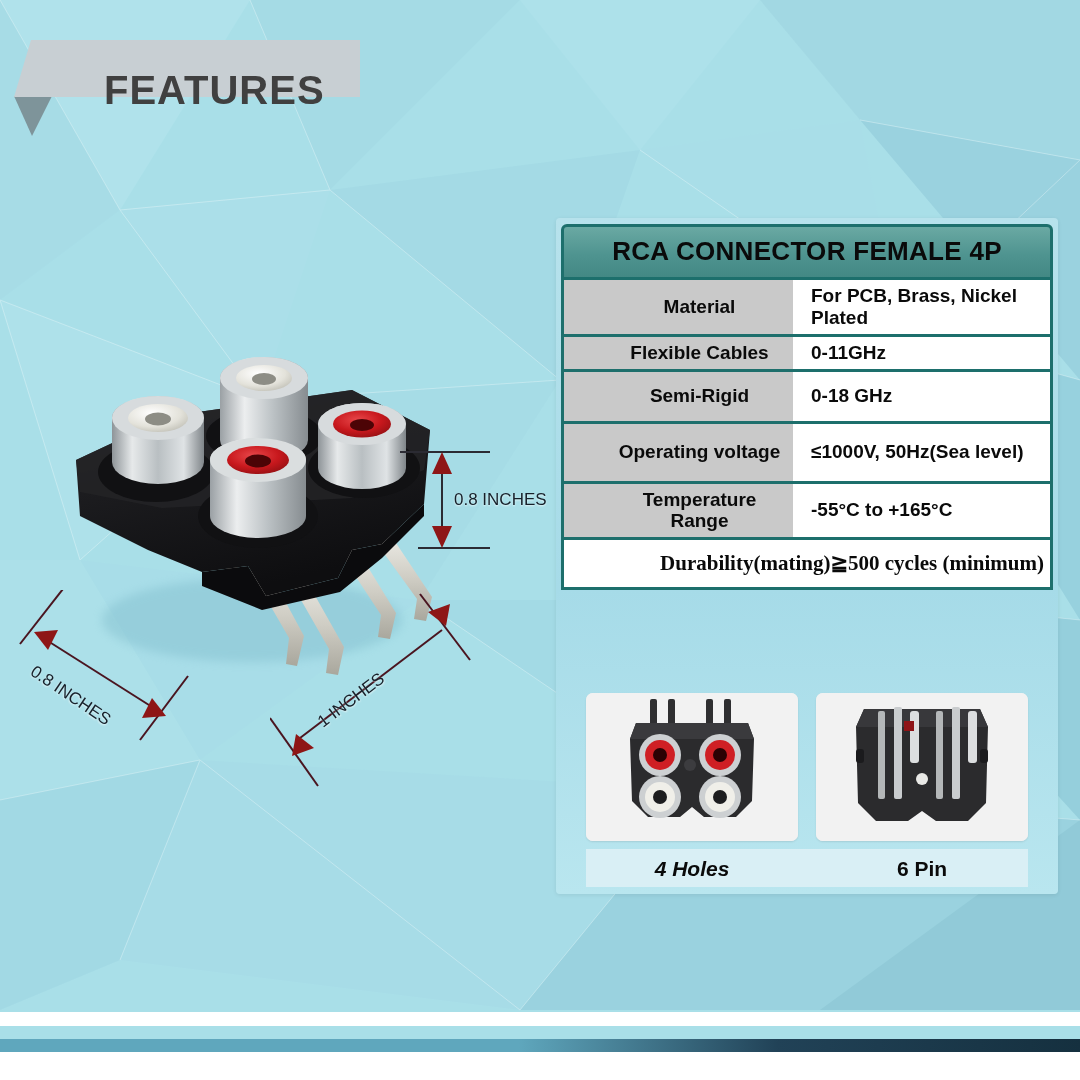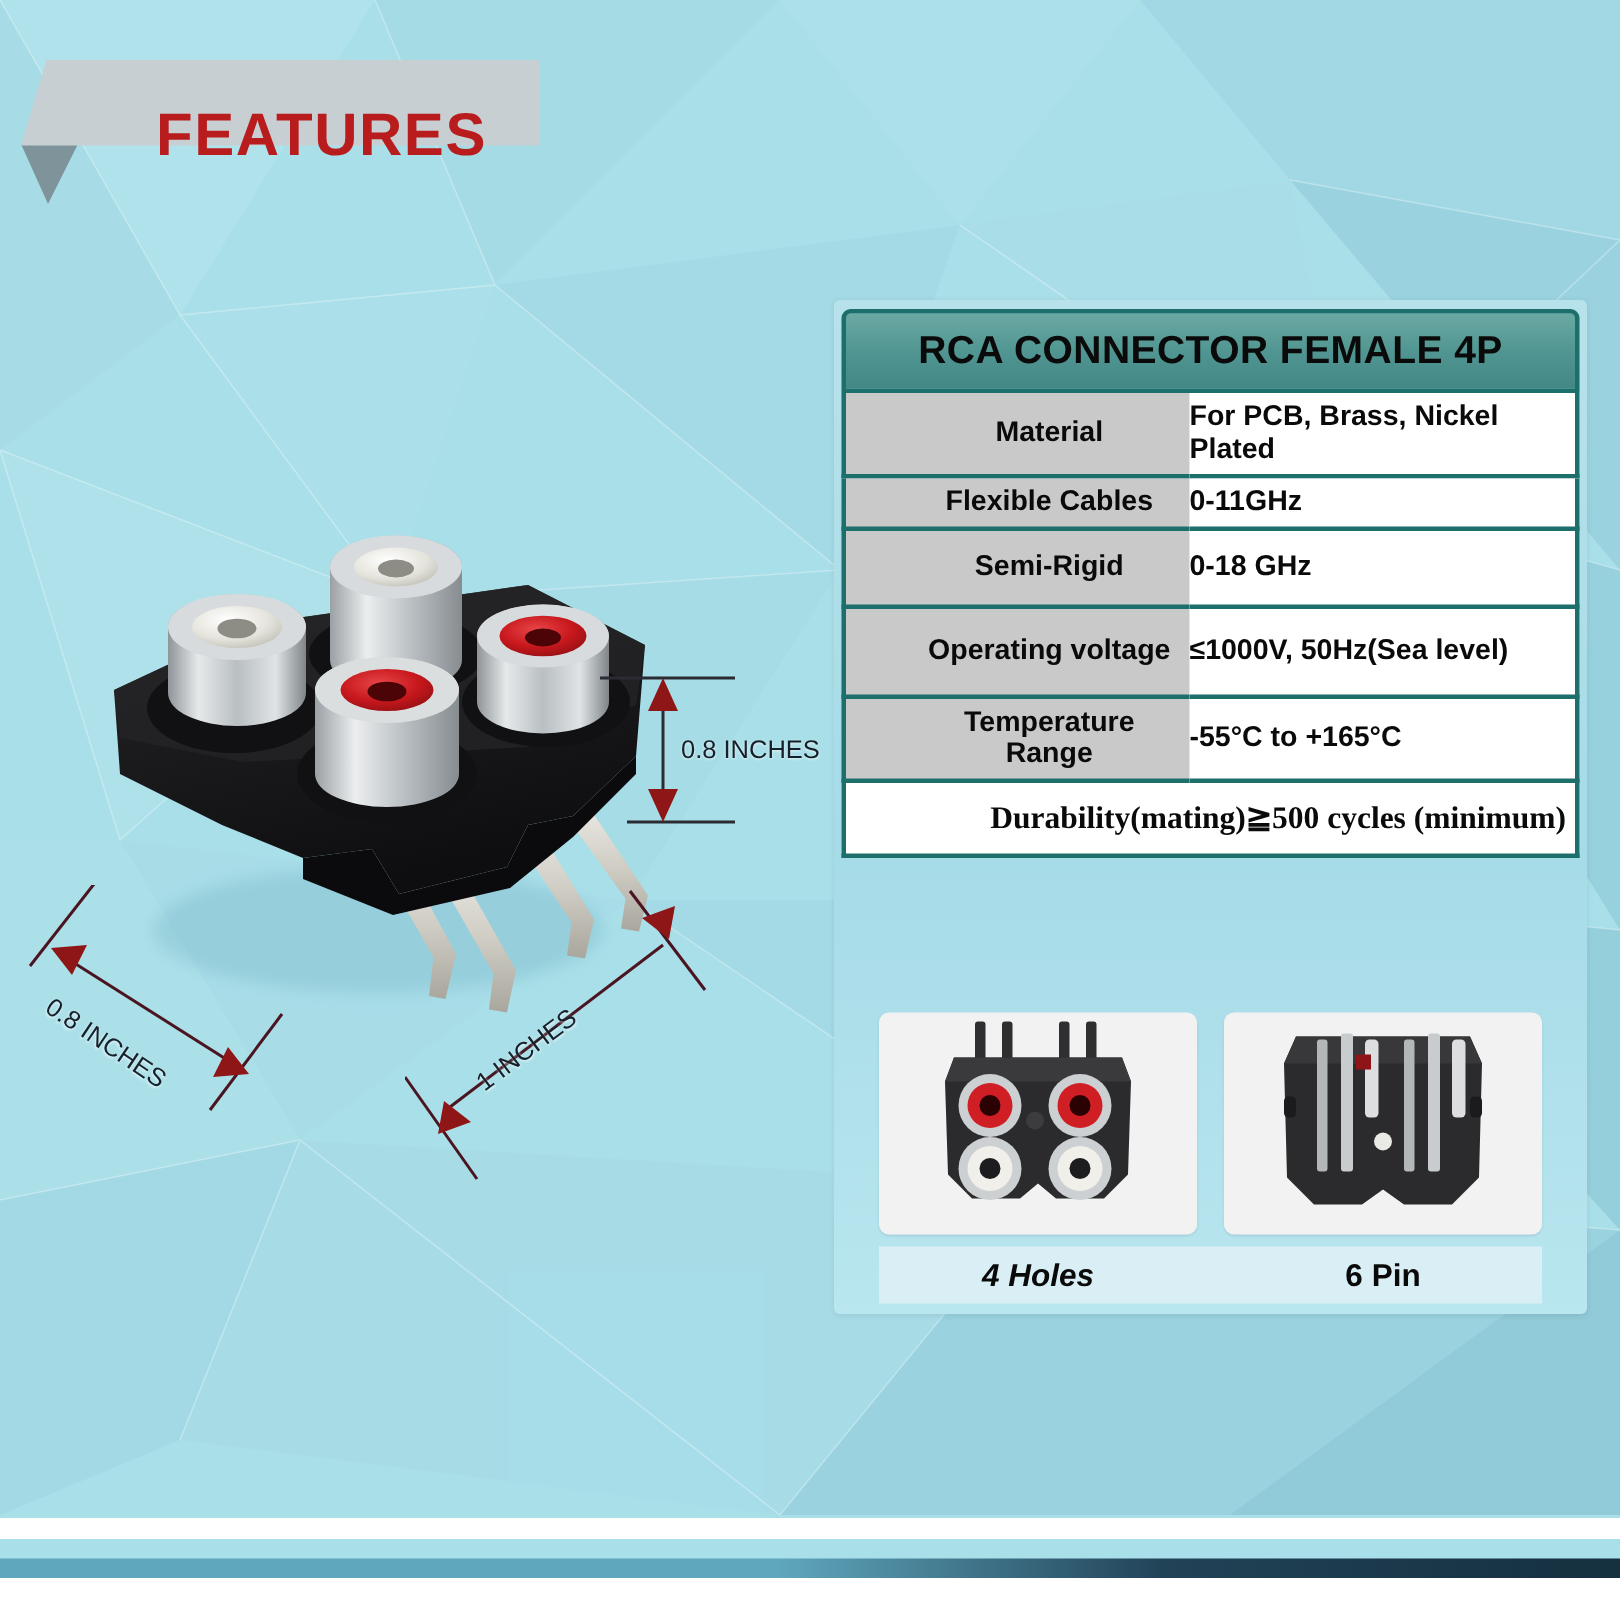--- a/index.html
+++ b/index.html
@@ -11,21 +11,21 @@
   #stage{position:absolute;inset:0;width:1080px;height:1080px;overflow:hidden;}
 
   
   .bg-poly{position:absolute;inset:0;width:1080px;height:1080px;}
 
   
   .ribbon-wrap{position:absolute;left:0;top:24px;width:420px;height:130px;}
   .ribbon-svg{position:absolute;left:0;top:0;}
   .ribbon-label{
     position:absolute;left:104px;top:46px;
-    font-size:40px;font-weight:bold;color:#b91c1c;
+    font-size:40px;font-weight:bold;color:#404040;
     letter-spacing:1px;line-height:1;
     font-family:"Liberation Sans", sans-serif;
   }
 
   
   .product{position:absolute;left:52px;top:320px;width:430px;height:400px;}
 
   
   .dim{position:absolute;}
   .dim-label{
@@ -33,21 +33,21 @@
     font-family:"Liberation Sans", sans-serif;
     white-space:nowrap;
     text-shadow:0 1px 2px rgba(255,255,255,.75);
   }
   .dim-v{left:400px;top:430px;width:170px;height:140px;}
   .dim-d1{left:10px;top:590px;width:230px;height:180px;}
   .dim-d2{left:270px;top:590px;width:230px;height:200px;}
 
   
   .panel{
-    position:absolute;left:556px;top:200px;width:502px;height:676px;
+    position:absolute;left:556px;top:218px;width:502px;height:676px;
     background:linear-gradient(180deg,#b7e2ec 0%,#a6dbe8 55%,#b9e6ef 100%);
     border-radius:4px;
     box-shadow:0 1px 4px rgba(0,0,0,.08);
   }
   .tbl{
     position:absolute;left:5px;top:6px;width:492px;
     border-collapse:separate;border-spacing:0;
   }
   .tbl .hdr{
     background:linear-gradient(180deg,#6aa9a3 0%,#4f9490 55%,#438884 100%);
@@ -68,21 +68,21 @@
     font-size:19px;font-weight:bold;color:#0a0a0a;
     padding:5px 6px;line-height:1.15;
     font-family:"Liberation Sans", sans-serif;
   }
   .tbl td.v{
     background:#ffffff;
     border:3px solid #1d6f6c;
     border-top:none;border-left:none;
     text-align:left;
     font-size:19px;font-weight:bold;color:#0a0a0a;
-    padding:5px 0;line-height:1.15;
+    padding:5px 18px;line-height:1.15;
     font-family:"Liberation Sans", sans-serif;
   }
   .tbl td.k{border-right:none;padding-left:48px;}
   .tbl tr.r1 td{border-top:none;}
   .tbl td.full{
     background:#ffffff;
     border:3px solid #1d6f6c;border-top:none;
     text-align:right;
     font-size:21px;font-weight:bold;color:#0a0a0a;
     padding:11px 6px;

